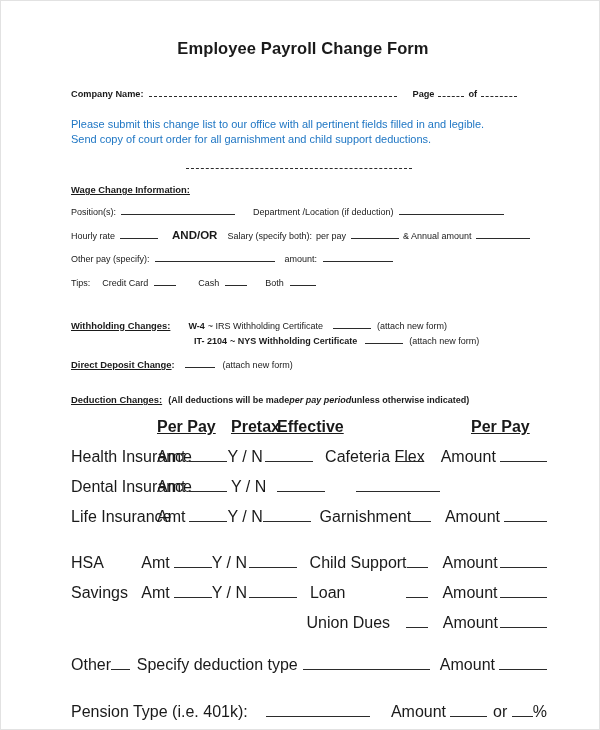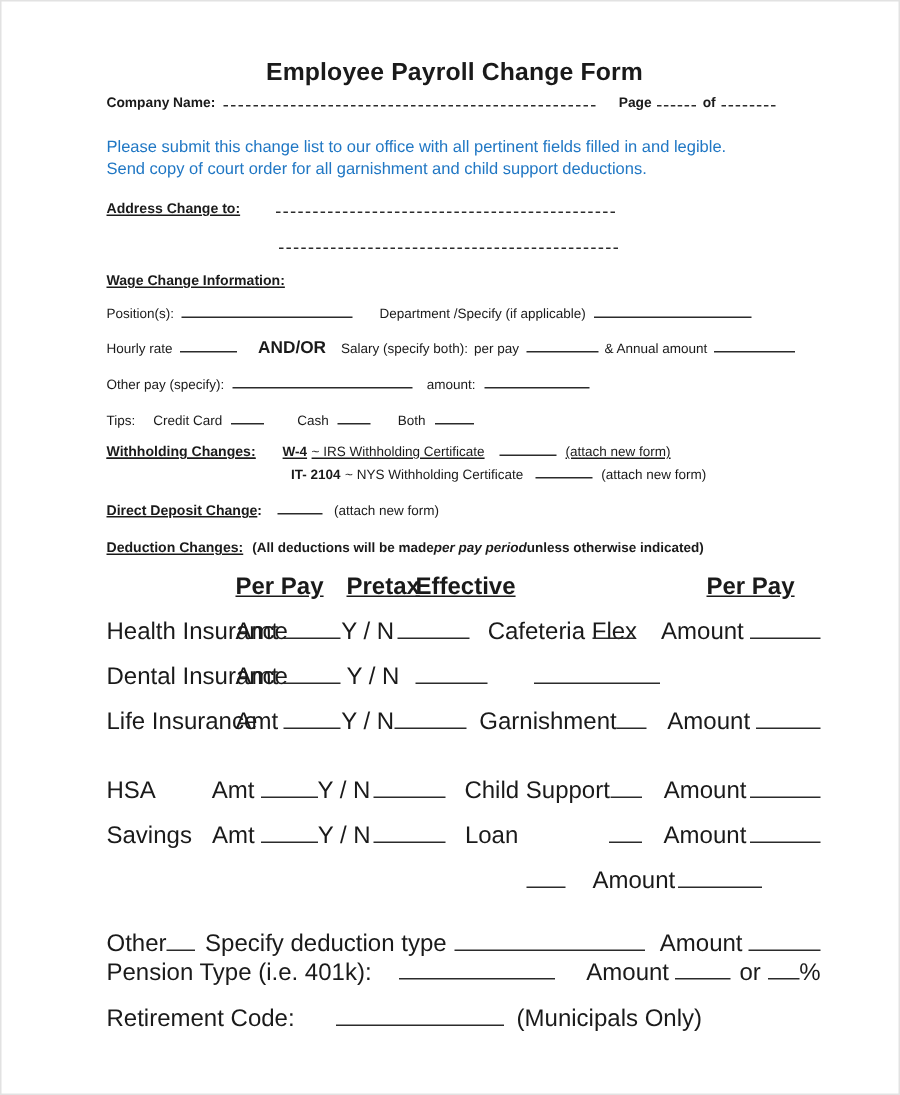--- a/index.html
+++ b/index.html
@@ -90,55 +90,50 @@
 
   .hdr-u { text-decoration: underline; font-weight: bold; }
 </style>
 </head>
 <body>
 
 <div class="page">
 
   <div class="doc-title">Employee Payroll Change Form</div>
 
-  <div class="row" style="margin-top:5px;">
+  <div class="row" style="margin-top:31px;">
     <span class="lbl">Company Name:</span>
     <span class="fill dashed" style="width:248px; margin-left:5px;"></span>
     <span class="gap" style="width:16px;"></span>
     <span class="lbl">Page</span>
     <span class="fill dashed" style="width:26px; margin:0 4px;"></span>
     <span class="lbl">of</span>
     <span class="fill dashed" style="width:36px; margin-left:4px;"></span>
   </div>
 
 
   <div class="blue-note" style="margin-top:18px;">
     <div>Please submit this change list to our office with all pertinent fields filled in and legible.</div>
     <div>Send copy of court order for all garnishment and child support deductions.</div>
   </div>
 
-  <div class="row" style="margin-top:12px;">
-    <span class="sec-head">Address Change to:</span>
-    <span class="gap" style="width:24px;"></span>
-    <span class="fill dashed" style="width:226px;"></span>
-  </div>
   <div class="row" style="margin-top:14px;">
     <span class="gap" style="width:115px;"></span>
     <span class="fill dashed" style="width:226px;"></span>
   </div>
 
   <div class="row" style="margin-top:15px;">
     <span class="sec-head">Wage Change Information:</span>
   </div>
 
   <div class="row normal small" style="margin-top:11px;">
     <span class="lbl">Position(s):</span>
     <span class="fill" style="width:114px; margin-left:5px;"></span>
     <span class="gap" style="width:18px;"></span>
-    <span class="lbl">Department /Specify (if applicable)</span>
+    <span class="lbl">Department /Location (if deduction)</span>
     <span class="fill" style="width:105px; margin-left:5px;"></span>
   </div>
 
   <div class="row normal small" style="margin-top:12px;">
     <span class="lbl">Hourly rate</span>
     <span class="fill" style="width:38px; margin-left:5px;"></span>
     <span class="gap" style="width:14px;"></span>
     <span class="b" style="font-size:11.5px;">AND/OR</span>
     <span class="gap" style="width:10px;"></span>
     <span class="lbl">Salary (specify both):</span>
@@ -164,49 +159,49 @@
     <span class="lbl">Credit Card</span>
     <span class="fill" style="width:22px; margin-left:6px;"></span>
     <span class="gap" style="width:22px;"></span>
     <span class="lbl">Cash</span>
     <span class="fill" style="width:22px; margin-left:6px;"></span>
     <span class="gap" style="width:18px;"></span>
     <span class="lbl">Both</span>
     <span class="fill" style="width:26px; margin-left:6px;"></span>
   </div>
 
-  <div class="row" style="margin-top:10px;text-decoration:underline;">
+  <div class="row" style="margin-top:32px;">
     <span class="sec-head">Withholding Changes:</span>
     <span class="gap" style="width:18px;"></span>
     <span class="b small">W-4</span>
     <span class="gap" style="width:3px;"></span>
     <span class="small" style="font-weight:normal;">~ IRS Withholding Certificate</span>
     <span class="fill" style="width:38px; margin-left:10px;"></span>
     <span class="gap" style="width:6px;"></span>
     <span class="small" style="font-weight:normal;">(attach new form)</span>
   </div>
   <div class="row" style="margin-top:4px;">
     <span class="gap" style="width:123px;"></span>
     <span class="b small">IT- 2104</span>
     <span class="gap" style="width:3px;"></span>
-    <span class="small" style="font-weight:normal;">~ NYS Withholding Certificate</span>
+    <span class="small" style="font-weight:bold;">~ NYS Withholding Certificate</span>
     <span class="fill" style="width:38px; margin-left:8px;"></span>
     <span class="gap" style="width:6px;"></span>
     <span class="small" style="font-weight:normal;">(attach new form)</span>
   </div>
 
   <div class="row" style="margin-top:13px;">
     <span class="sec-head">Direct Deposit Change</span>
     <span>:</span>
     <span class="fill" style="width:30px; margin-left:10px;"></span>
     <span class="gap" style="width:8px;"></span>
     <span class="small" style="font-weight:normal;">(attach new form)</span>
   </div>
 
-  <div class="row" style="margin-top:14px;">
+  <div class="row" style="margin-top:24px;">
     <span class="sec-head">Deduction Changes:</span>
     <span class="gap" style="width:6px;"></span>
     <span class="small b">(All deductions will be made </span>
     <span class="small b it">per pay period</span>
     <span class="small b"> unless otherwise indicated)</span>
   </div>
 
   <div class="ded-row" style="margin-top:13px;">
     <span class="c-name"></span>
     <span class="c-amt hdr-u">Per Pay</span>
@@ -270,38 +265,39 @@
     <span class="gap" style="width:18px;"></span>
     <span>Amount</span>
     <span class="fill" style="width:58px; margin-left:2px;"></span>
   </div>
 
   <div class="ded-row" style="margin-top:12px;">
     <span class="c-name"></span>
     <span class="c-amt"></span>
     <span class="c-yn"></span>
     <span class="c-eff"></span>
+    <span class="c-rname">Union Dues</span>
     <span class="fill" style="width:26px;"></span>
     <span class="gap" style="width:18px;"></span>
     <span>Amount</span>
     <span class="fill" style="width:56px; margin-left:2px;"></span>
   </div>
 
   <div class="ded-row" style="margin-top:24px;">
     <span>Other</span>
     <span class="fill" style="width:22px;"></span>
     <span class="gap" style="width:8px;"></span>
     <span>Specify deduction type</span>
     <span class="fill" style="width:148px; margin-left:5px;"></span>
     <span class="gap" style="width:12px;"></span>
     <span>Amount</span>
     <span class="fill" style="width:56px; margin-left:4px;"></span>
   </div>
 
-  <div class="ded-row" style="margin-top:1px;">
+  <div class="ded-row" style="margin-top:29px;">
     <span>Pension Type (i.e. 401k):</span>
     <span class="fill" style="width:112px; margin-left:18px;"></span>
     <span class="gap" style="width:22px;"></span>
     <span>Amount</span>
     <span class="fill" style="width:40px; margin-left:4px;"></span>
     <span class="gap" style="width:6px;"></span>
     <span>or</span>
     <span class="fill" style="width:22px; margin-left:5px;"></span>
     <span>%</span>
   </div>

